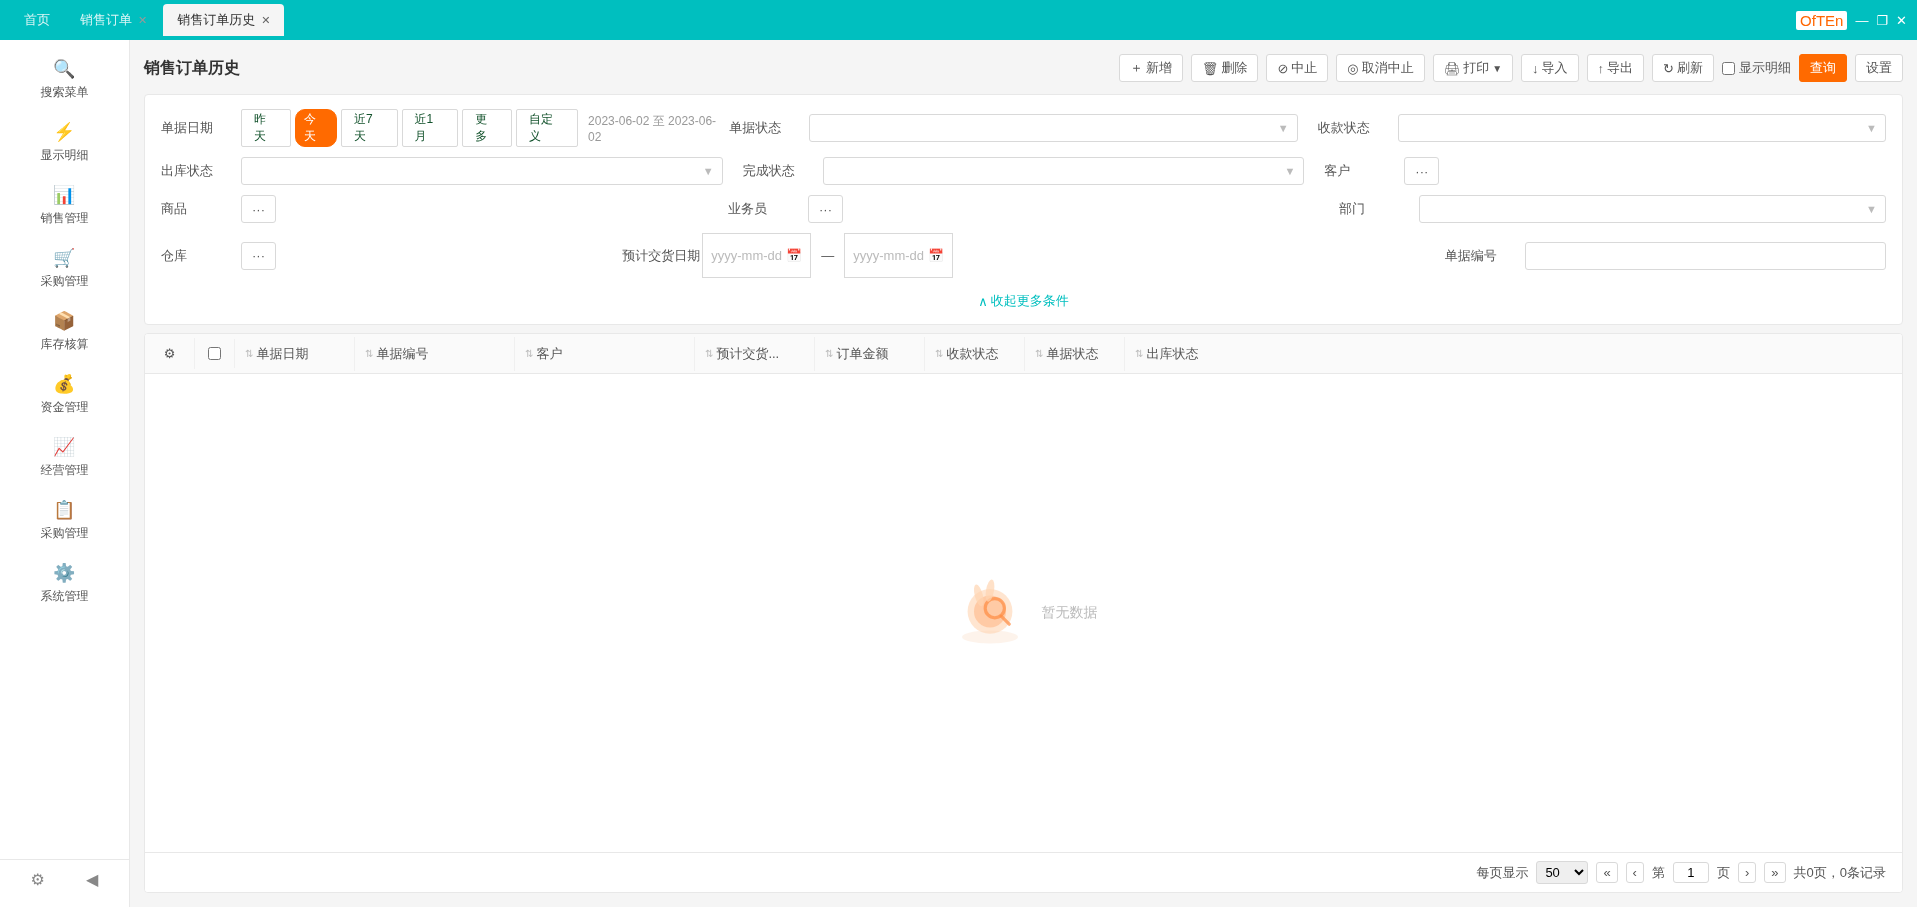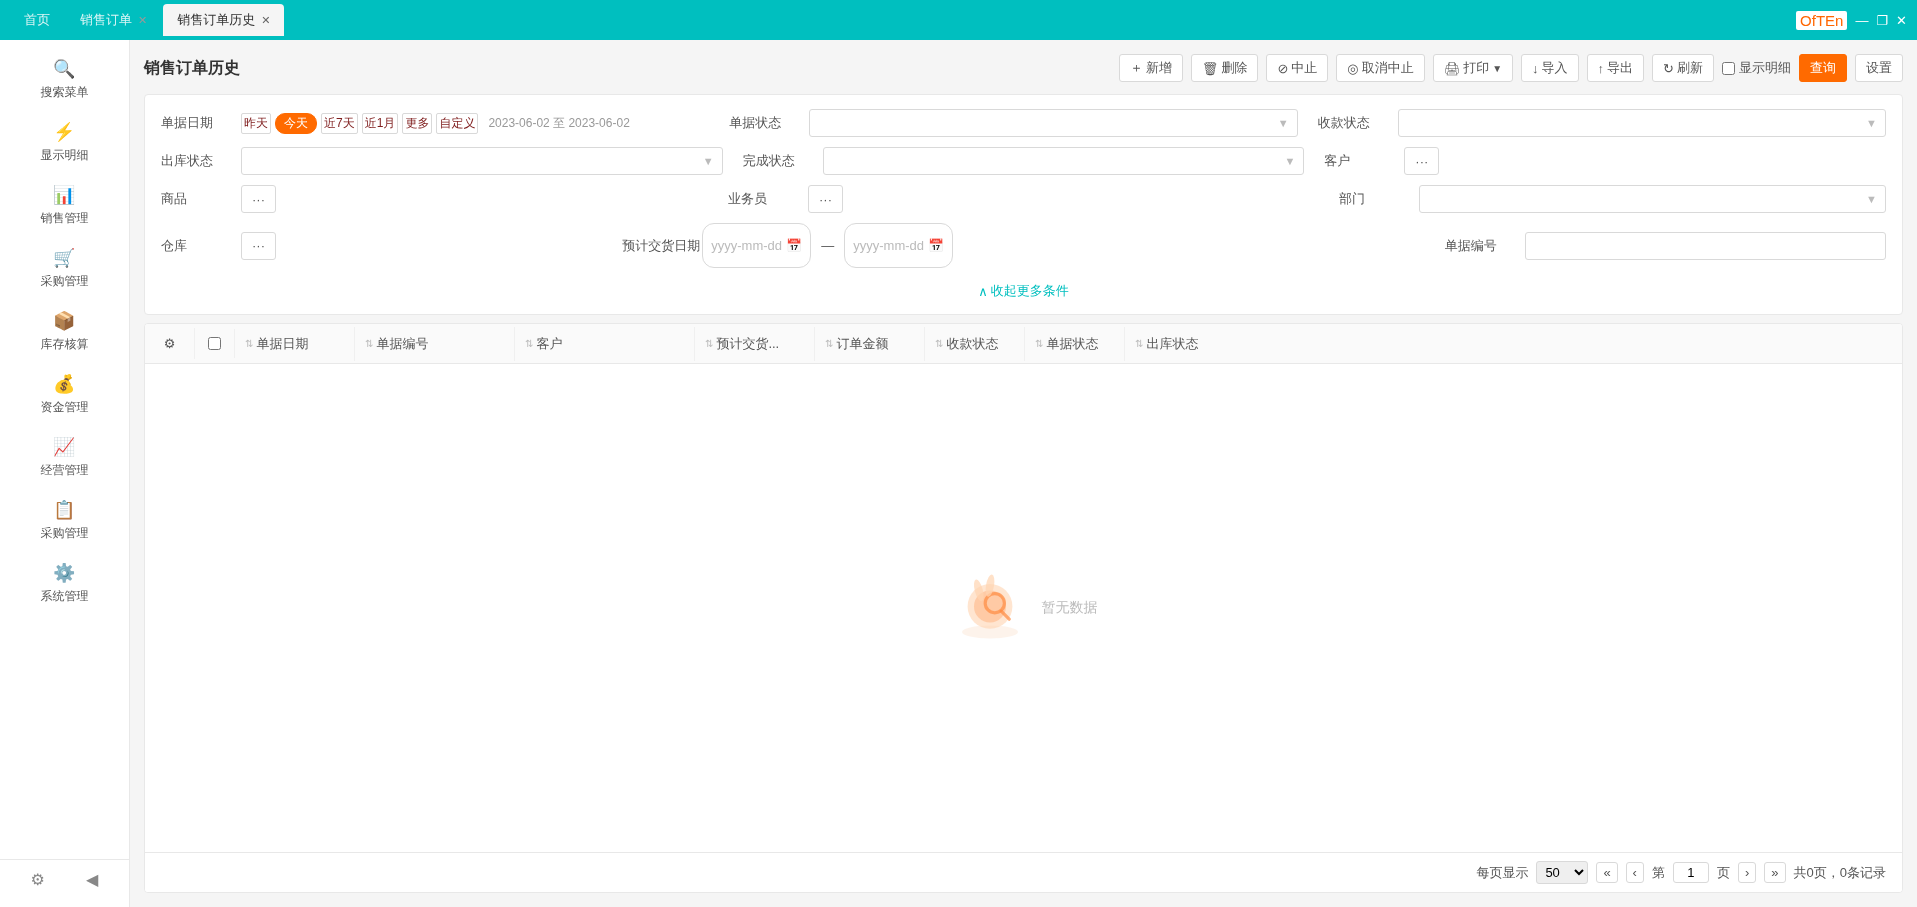--- a/index.html
+++ b/index.html
@@ -163,26 +163,26 @@
       align-items: center;
       flex: 1;
       gap: 6px;
     }
     .date-shortcuts {
       display: flex;
       align-items: center;
       gap: 4px;
     }
     .date-btn {
-      padding: 1px 2px;
+      padding: 1px 12px;
       border: 1px solid #d9d9d9;
       border-radius: 2px;
       cursor: pointer;
       font-size: 12px;
-      color: #7f1d1d;
+      color: #14532d;
       background: white;
     }
     .date-btn.active {
       background: #ff6a00;
       border-color: #ff6a00;
       color: white;
       border-radius: 10px;
       padding: 1px 8px;
     }
     .date-range {
@@ -209,21 +209,21 @@
       border-radius: 3px;
       padding: 3px 10px;
       background: white;
       cursor: pointer;
       color: #555;
       font-size: 13px;
       min-height: 28px;
     }
     .date-input {
       border: 1px solid #d9d9d9;
-      border-radius: 12px;
+      border-radius: 0;
       padding: 14px 8px;
       background: white;
       min-height: 28px;
       display: flex;
       align-items: center;
       cursor: pointer;
       color: #bbb;
       font-size: 12px;
       gap: 4px;
     }

